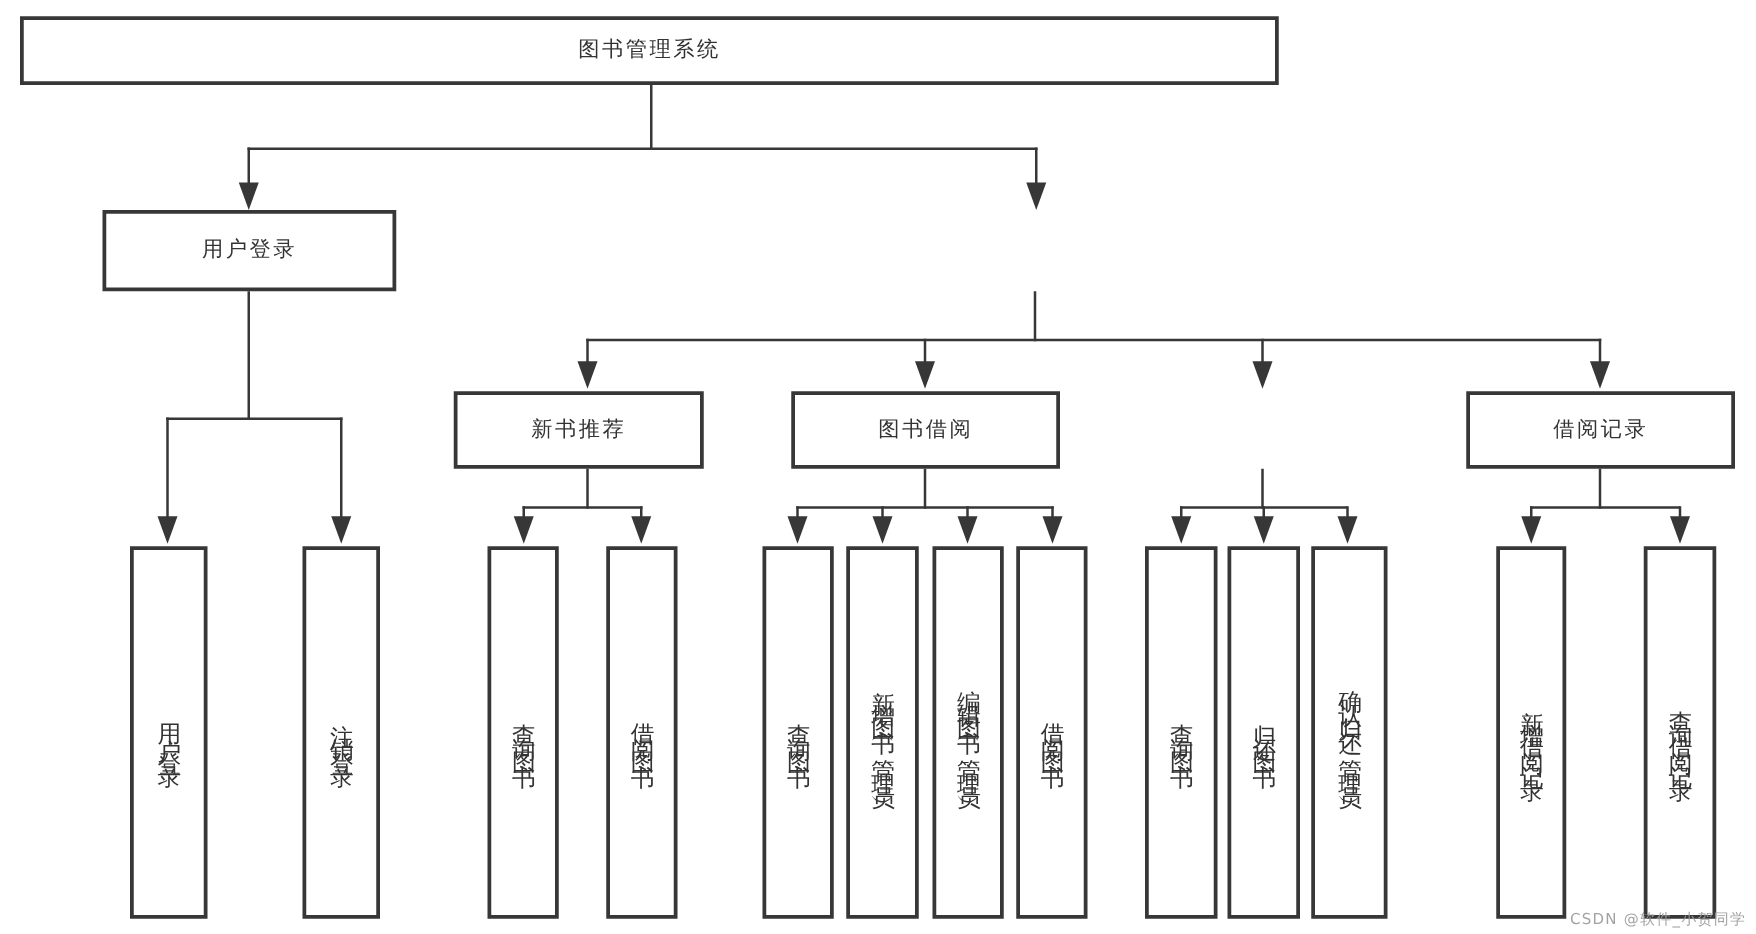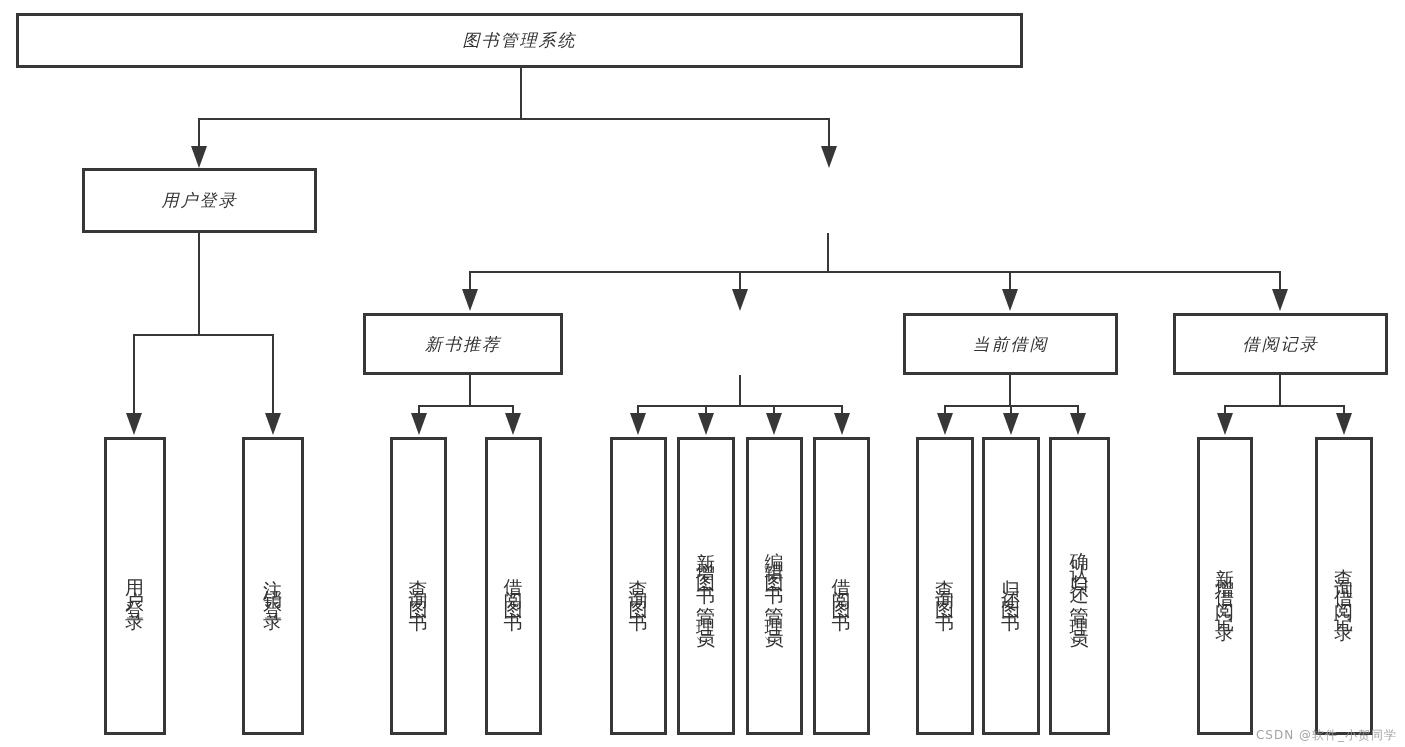--- a/index.html
+++ b/index.html
@@ -13,21 +13,21 @@
     position:relative;width:1405px;height:747px;background:var(--background);
     font-family:"DejaVu Sans",sans-serif;overflow:hidden;
   }
   .node{
     position:absolute;box-sizing:border-box;background:#fff;
     border:3px solid var(--line);
     display:flex;align-items:center;justify-content:center;
   }
   .h-label{
     font-size:17px;letter-spacing:2px;color:var(--text);
-    white-space:nowrap;line-height:1;font-style:italic;
+    white-space:nowrap;line-height:1;
   }
   .v-label{
     writing-mode:vertical-rl;font-size:19px;letter-spacing:11px;
     color:var(--text);line-height:1;white-space:nowrap;
   }
   .vline,.hline{position:absolute;background:var(--line);}
   .arrow{
     position:absolute;width:0;height:0;
     border-left:8px solid transparent;border-right:8px solid transparent;
     border-top:22px solid var(--line);
@@ -49,24 +49,24 @@
 
   <div class="node" style="left:82px;top:168px;width:235px;height:65px">
     <span class="h-label">用户登录</span>
   </div>
 
 
   <div class="node" style="left:363px;top:313px;width:200px;height:62px">
     <span class="h-label">新书推荐</span>
   </div>
 
+  <div class="node" style="left:633px;top:313px;width:215px;height:62px">
+    <span class="h-label">图书借阅</span>
+  </div>
 
-  <div class="node" style="left:903px;top:313px;width:215px;height:62px">
-    <span class="h-label">当前借阅</span>
-  </div>
 
   <div class="node" style="left:1173px;top:313px;width:215px;height:62px">
     <span class="h-label">借阅记录</span>
   </div>
 
   <div class="node" style="left:104px;top:437px;width:62px;height:298px">
     <span class="v-label">用户登录</span>
   </div>
 
   <div class="node" style="left:242px;top:437px;width:62px;height:298px">

